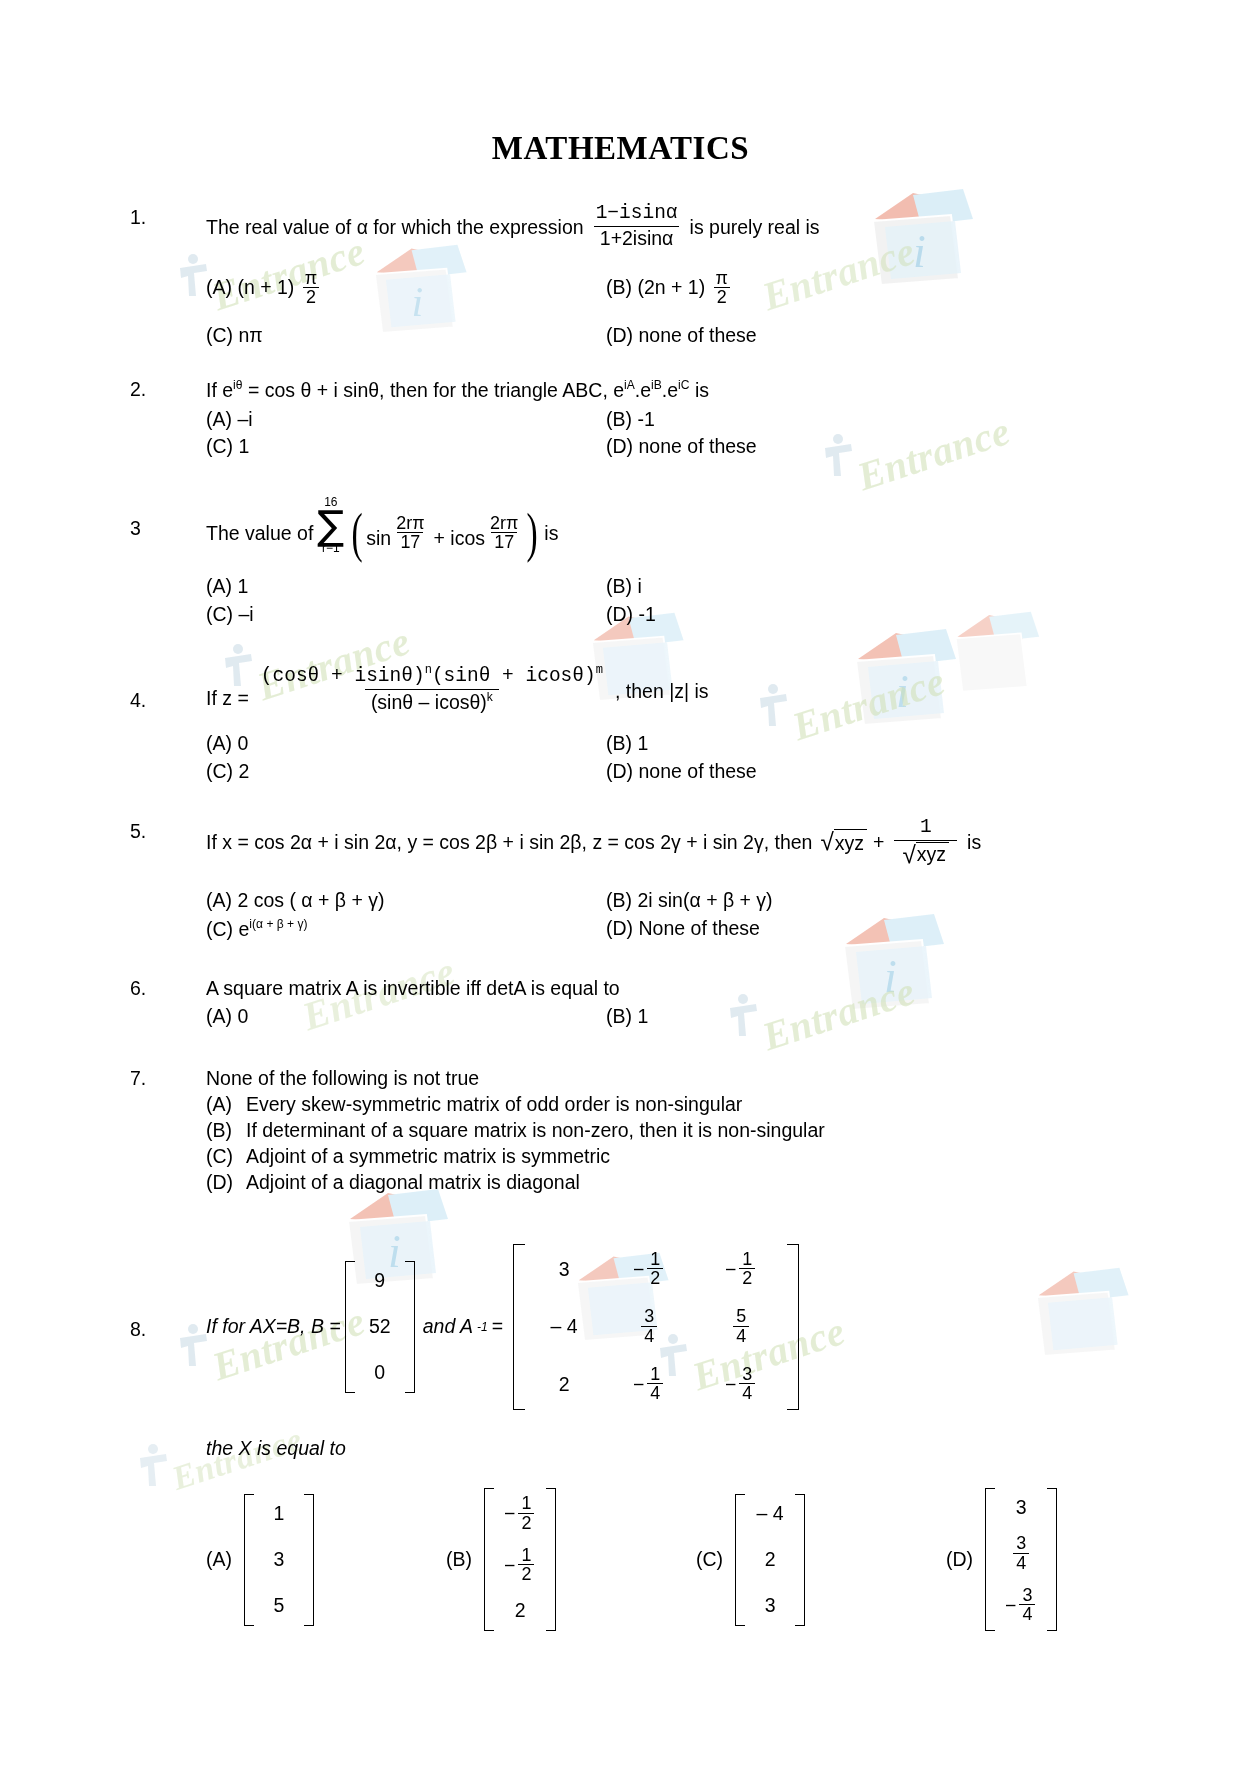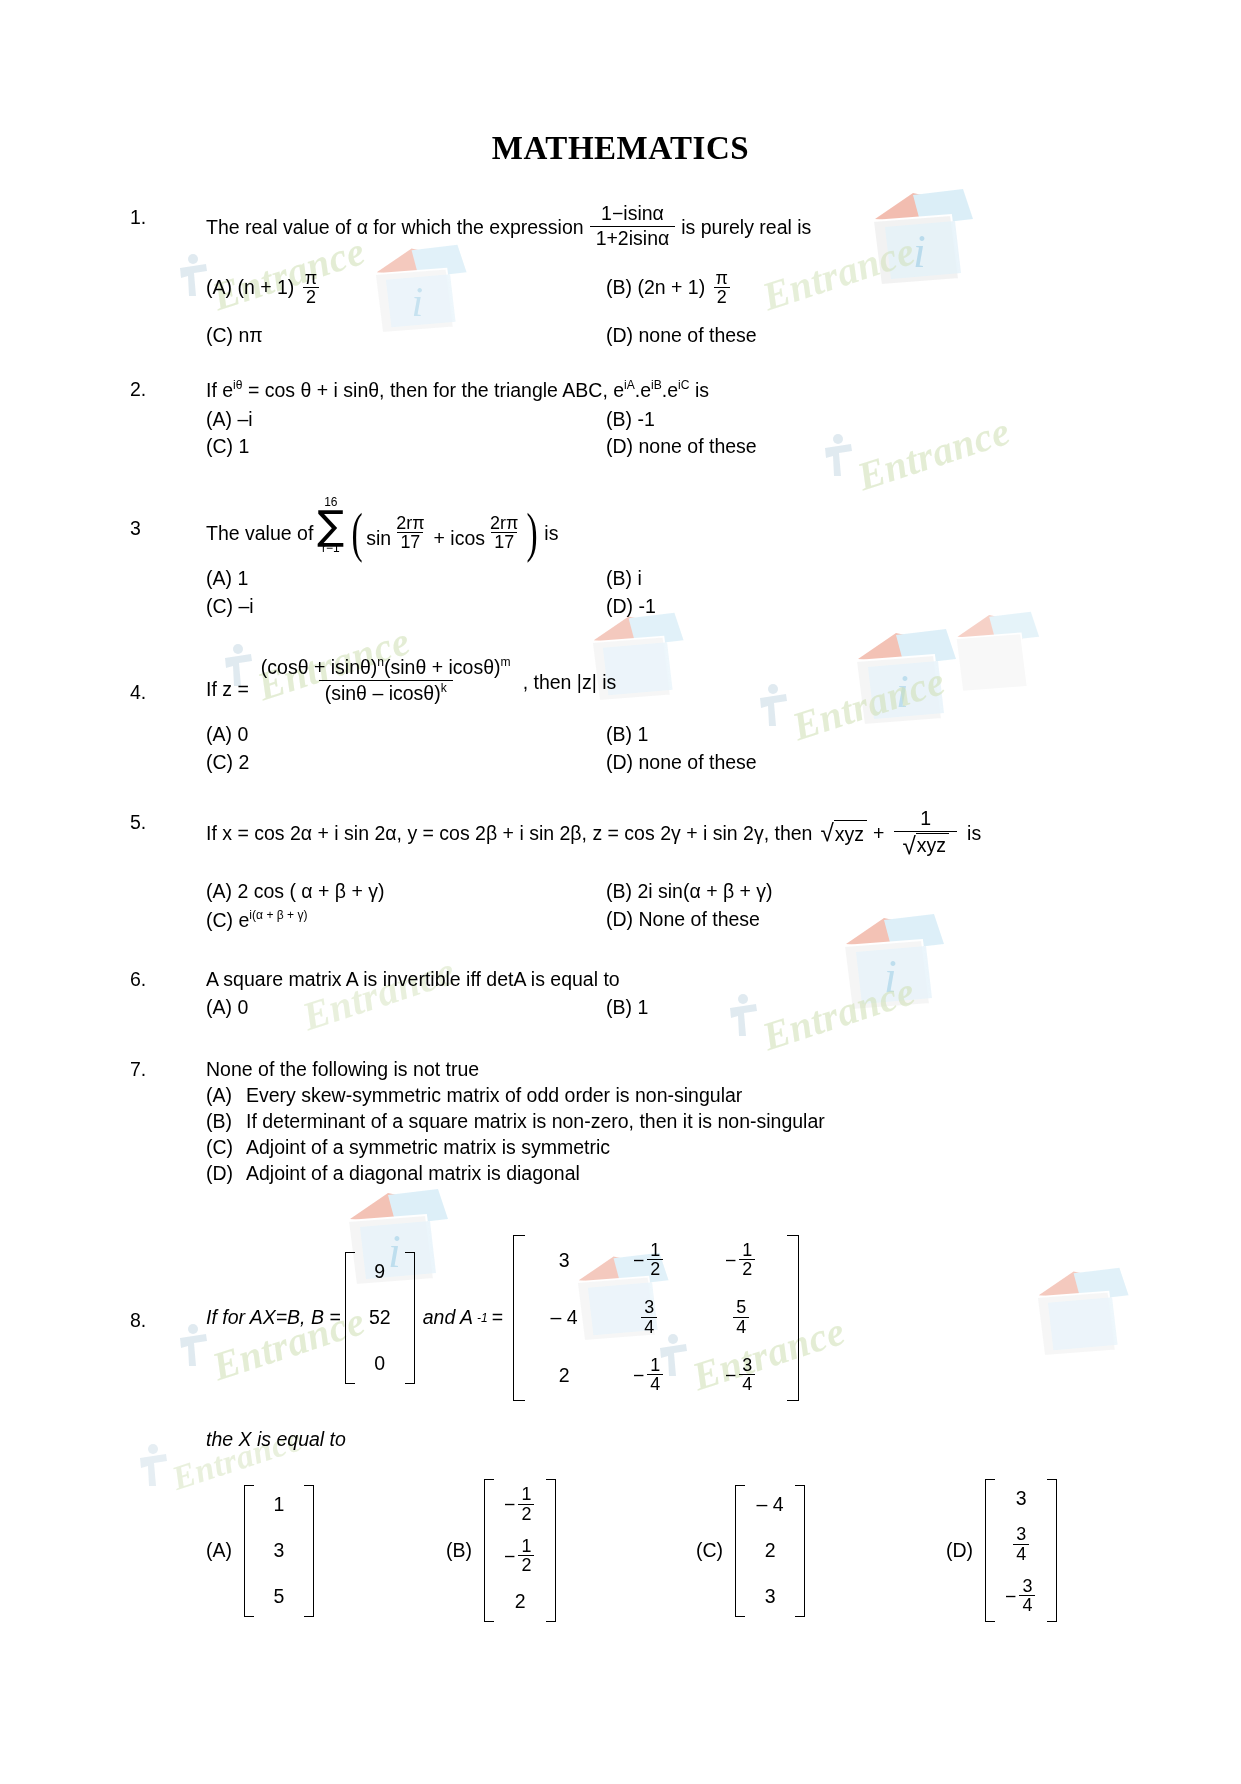--- a/index.html
+++ b/index.html
@@ -54,21 +54,21 @@
   
   .frac{display:inline-flex;flex-direction:column;align-items:center;vertical-align:middle;
         line-height:1.02;margin:0 2px;position:relative;top:-1px;}
   .frac .num{padding:0 3px;font-size:.92em;}
   .frac .den{padding:0 3px;border-top:1.4px solid #000;font-size:.92em;}
   .fs{display:inline-flex;align-items:center;vertical-align:middle;}
   .neg{margin-right:1px;}
   
   .dfrac{display:inline-flex;flex-direction:column;align-items:center;vertical-align:middle;
          margin:0 6px;line-height:1.12;position:relative;top:-2px;}
-  .dfrac .num{padding:0 6px 1px;}
+  .dfrac .num{padding:0 6px 1px;font-family:Liberation Mono, monospace;}
   .dfrac .den{padding:1px 6px 0;border-top:1.6px solid #000;}
   sup{font-size:.62em;vertical-align:super;}
   .it{font-style:italic;}
   
   .sigma{display:inline-flex;flex-direction:column;align-items:center;vertical-align:middle;
          margin:0 4px;position:relative;top:-2px;}
   .sigma .lim{font-size:12px;line-height:1.05;}
   .sigma .sym{font-size:40px;line-height:.82;font-family:"DejaVu Sans",sans-serif;}
   .paren{display:inline-block;font-size:54px;line-height:0;position:relative;top:6px;
          font-weight:300;transform:scaleX(.62);font-family:"Liberation Serif",serif;}
@@ -326,21 +326,21 @@
             </span>
             <span style="margin-left:4px">+ icos</span>
             <span class="frac">
               <span class="num">2rπ</span>
               <span class="den">17</span>
             </span>
           </span>
           <span class="paren">)</span>
           <span style="margin-top:14px;margin-left:3px">is</span>
         </div>
-        <div class="opts" style="margin-top:10px">
+        <div class="opts" style="margin-top:18px">
           <div class="optA">
             <span>(A)</span>
             <span>1</span>
           </div>
           <div class="optB">
             <span>(B)</span>
             <span>i</span>
           </div>
         </div>
         <div class="opts">

